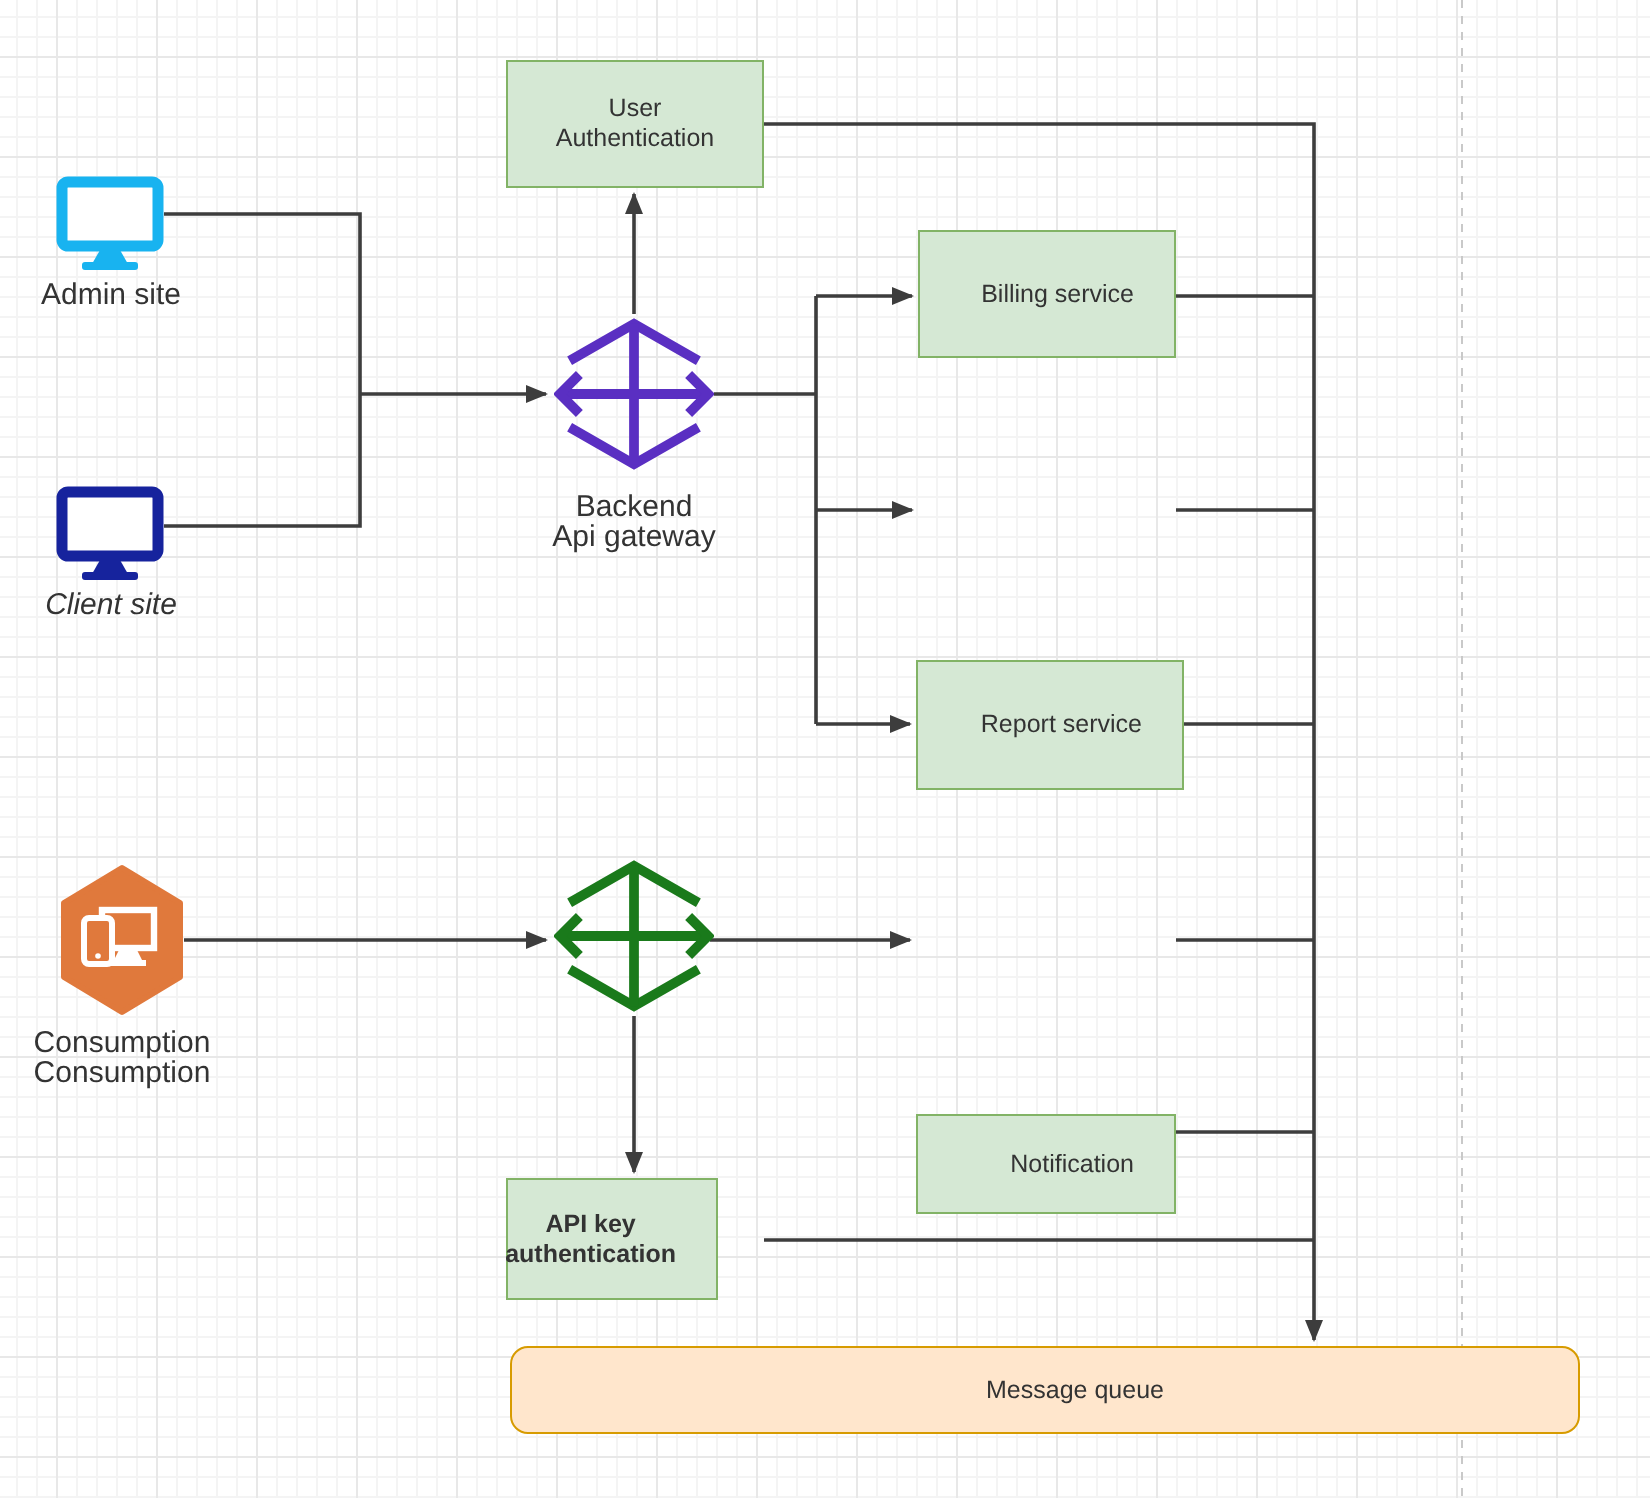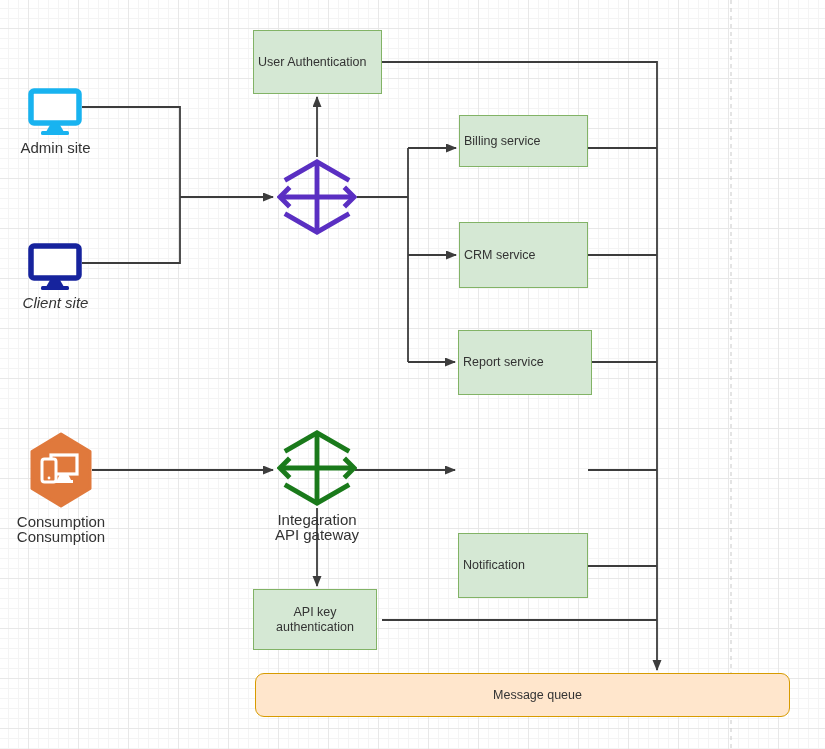--- a/index.html
+++ b/index.html
@@ -18,23 +18,23 @@
     background-size:50px 50px,50px 50px,10px 10px,10px 10px;
     background-position:-22px -22px,-22px -22px,-2px -2px,-2px -2px;
   }
   svg.wires{position:absolute;left:0;top:0;z-index:1;}
   .wire path{stroke:var(--wire);stroke-width:1.8;fill:none;}
   #ah path{fill:var(--wire);stroke:none;}
   .dashed-guide{stroke:var(--dashed-guide);stroke-width:1;stroke-dasharray:4 4;fill:none;}
 
   .node{position:absolute;z-index:2;box-sizing:border-box;}
   .box{
-    display:flex;align-items:center;justify-content:flex-start;text-align:center;
+    display:flex;align-items:center;justify-content:flex-end;text-align:center;
     background:var(--green-fill);border:1px solid var(--green-stroke);
-    color:var(--text);font-size:12.5px;line-height:15px;padding:4px 4px;
+    color:var(--text);font-size:12.5px;line-height:15px;padding:4px 20px;
   }
   .pill{
     display:flex;align-items:center;justify-content:center;text-align:center;
     background:var(--orange-fill);border:1px solid var(--orange-stroke);
     border-radius:9px;color:var(--text);font-size:12.5px;
   }
   .icon-label{
     position:absolute;z-index:2;text-align:center;color:var(--text);
     font-size:15px;line-height:15px;
   }
@@ -84,38 +84,35 @@
       <path d="M588,470 H657"></path>
       <path d="M588,566 H657"></path>
       <path d="M382,620 H657"></path>
     </g>
   </svg>
 
   <div class="node box" style="left:253px;top:30px;width:129px;height:64px;">
     <span>User Authentication</span>
   </div>
 
-  <div class="node box" style="left:459px;top:115px;width:129px;height:52px;">
+  <div class="node box" style="left:459px;top:115px;width:129px;height:64px;">
     <span>Billing service</span>
   </div>
 
-  <div class="node box" style="left:459px;top:222px;width:129px;height:66px;">
-    <span>CRM service</span>
-  </div>
 
   <div class="node box" style="left:458px;top:330px;width:134px;height:65px;">
     <span>Report service</span>
   </div>
 
 
-  <div class="node box" style="left:458px;top:533px;width:130px;height:65px;">
+  <div class="node box" style="left:458px;top:557px;width:130px;height:50px;">
     <span>Notification</span>
   </div>
 
-  <div class="node box" style="left:253px;top:589px;width:124px;height:61px;">
+  <div class="node box" style="left:253px;top:589px;width:106px;height:61px;font-weight:bold;">
     <span>API key authentication</span>
   </div>
 
   <div class="node pill" style="left:255px;top:673px;width:535px;height:44px;padding-left:30px;">
     <span>Message queue</span>
   </div>
 
   <div class="node admin" style="left:27px;top:87px;width:56px;height:49px;">
     <svg width="56" height="49" viewBox="0 0 56 49">
       <rect class="monitor-screen" x="4" y="4" width="48" height="32" rx="3"></rect>
@@ -152,29 +149,29 @@
   <div class="node gateway-icon" style="left:277px;top:157px;width:80px;height:80px;">
     <svg width="80" height="80" viewBox="0 0 82 82">
       <polyline class="gw" points="8,24 41,5 74,24"></polyline>
       <polyline class="gw" points="8,58 41,77 74,58"></polyline>
       <line class="gw" x1="41" y1="5" x2="41" y2="77"></line>
       <line class="gw" x1="3" y1="41" x2="79" y2="41"></line>
       <polyline class="gw" points="13,31 3,41 13,51"></polyline>
       <polyline class="gw" points="69,31 79,41 69,51"></polyline>
     </svg>
   </div>
+  <div class="icon-label" style="left:257px;top:246px;width:120px;">
+    <span>Backend</span>
+    <span>Api gateway</span>
+  </div>
 
   <div class="node gateway-icon green" style="left:277px;top:428px;width:80px;height:80px;">
     <svg width="80" height="80" viewBox="0 0 82 82">
       <polyline class="gw" points="8,24 41,5 74,24"></polyline>
       <polyline class="gw" points="8,58 41,77 74,58"></polyline>
       <line class="gw" x1="41" y1="5" x2="41" y2="77"></line>
       <line class="gw" x1="3" y1="41" x2="79" y2="41"></line>
       <polyline class="gw" points="13,31 3,41 13,51"></polyline>
       <polyline class="gw" points="69,31 79,41 69,51"></polyline>
     </svg>
   </div>
-  <div class="icon-label" style="left:257px;top:512px;width:120px;">
-    <span>Integaration</span>
-    <span>API gateway</span>
-  </div>
 
 </div>
 
 </body></html>

